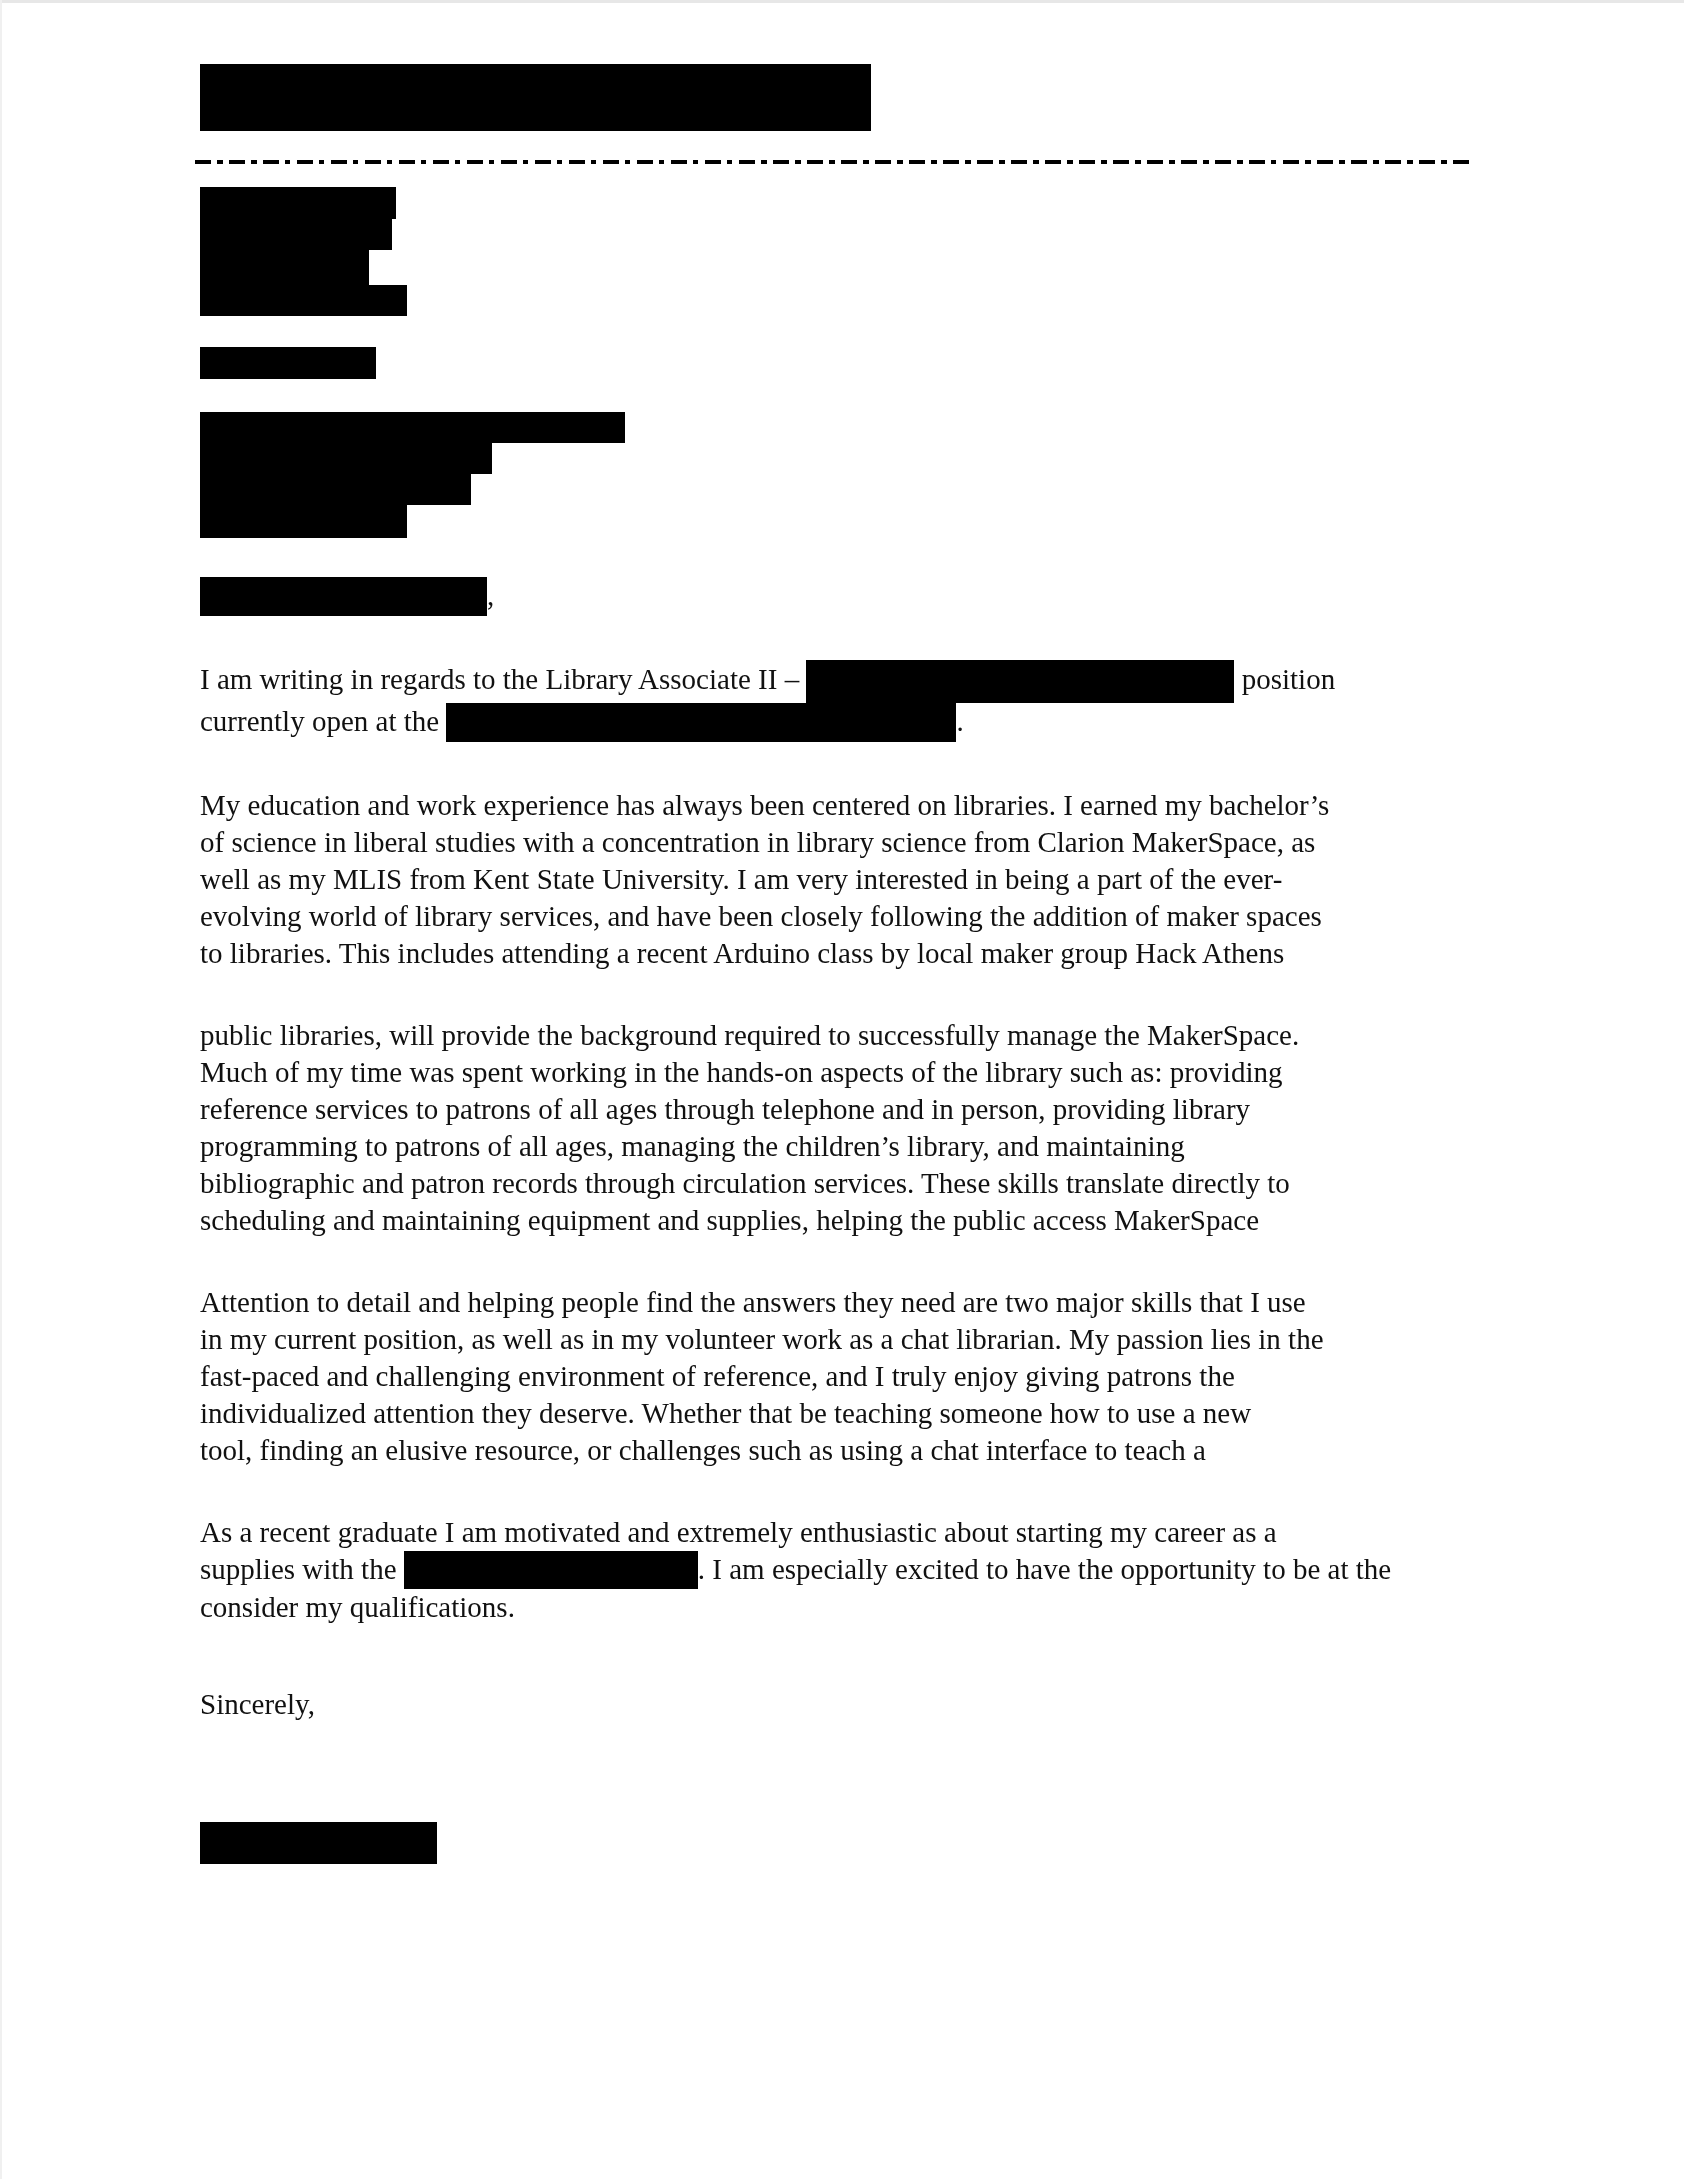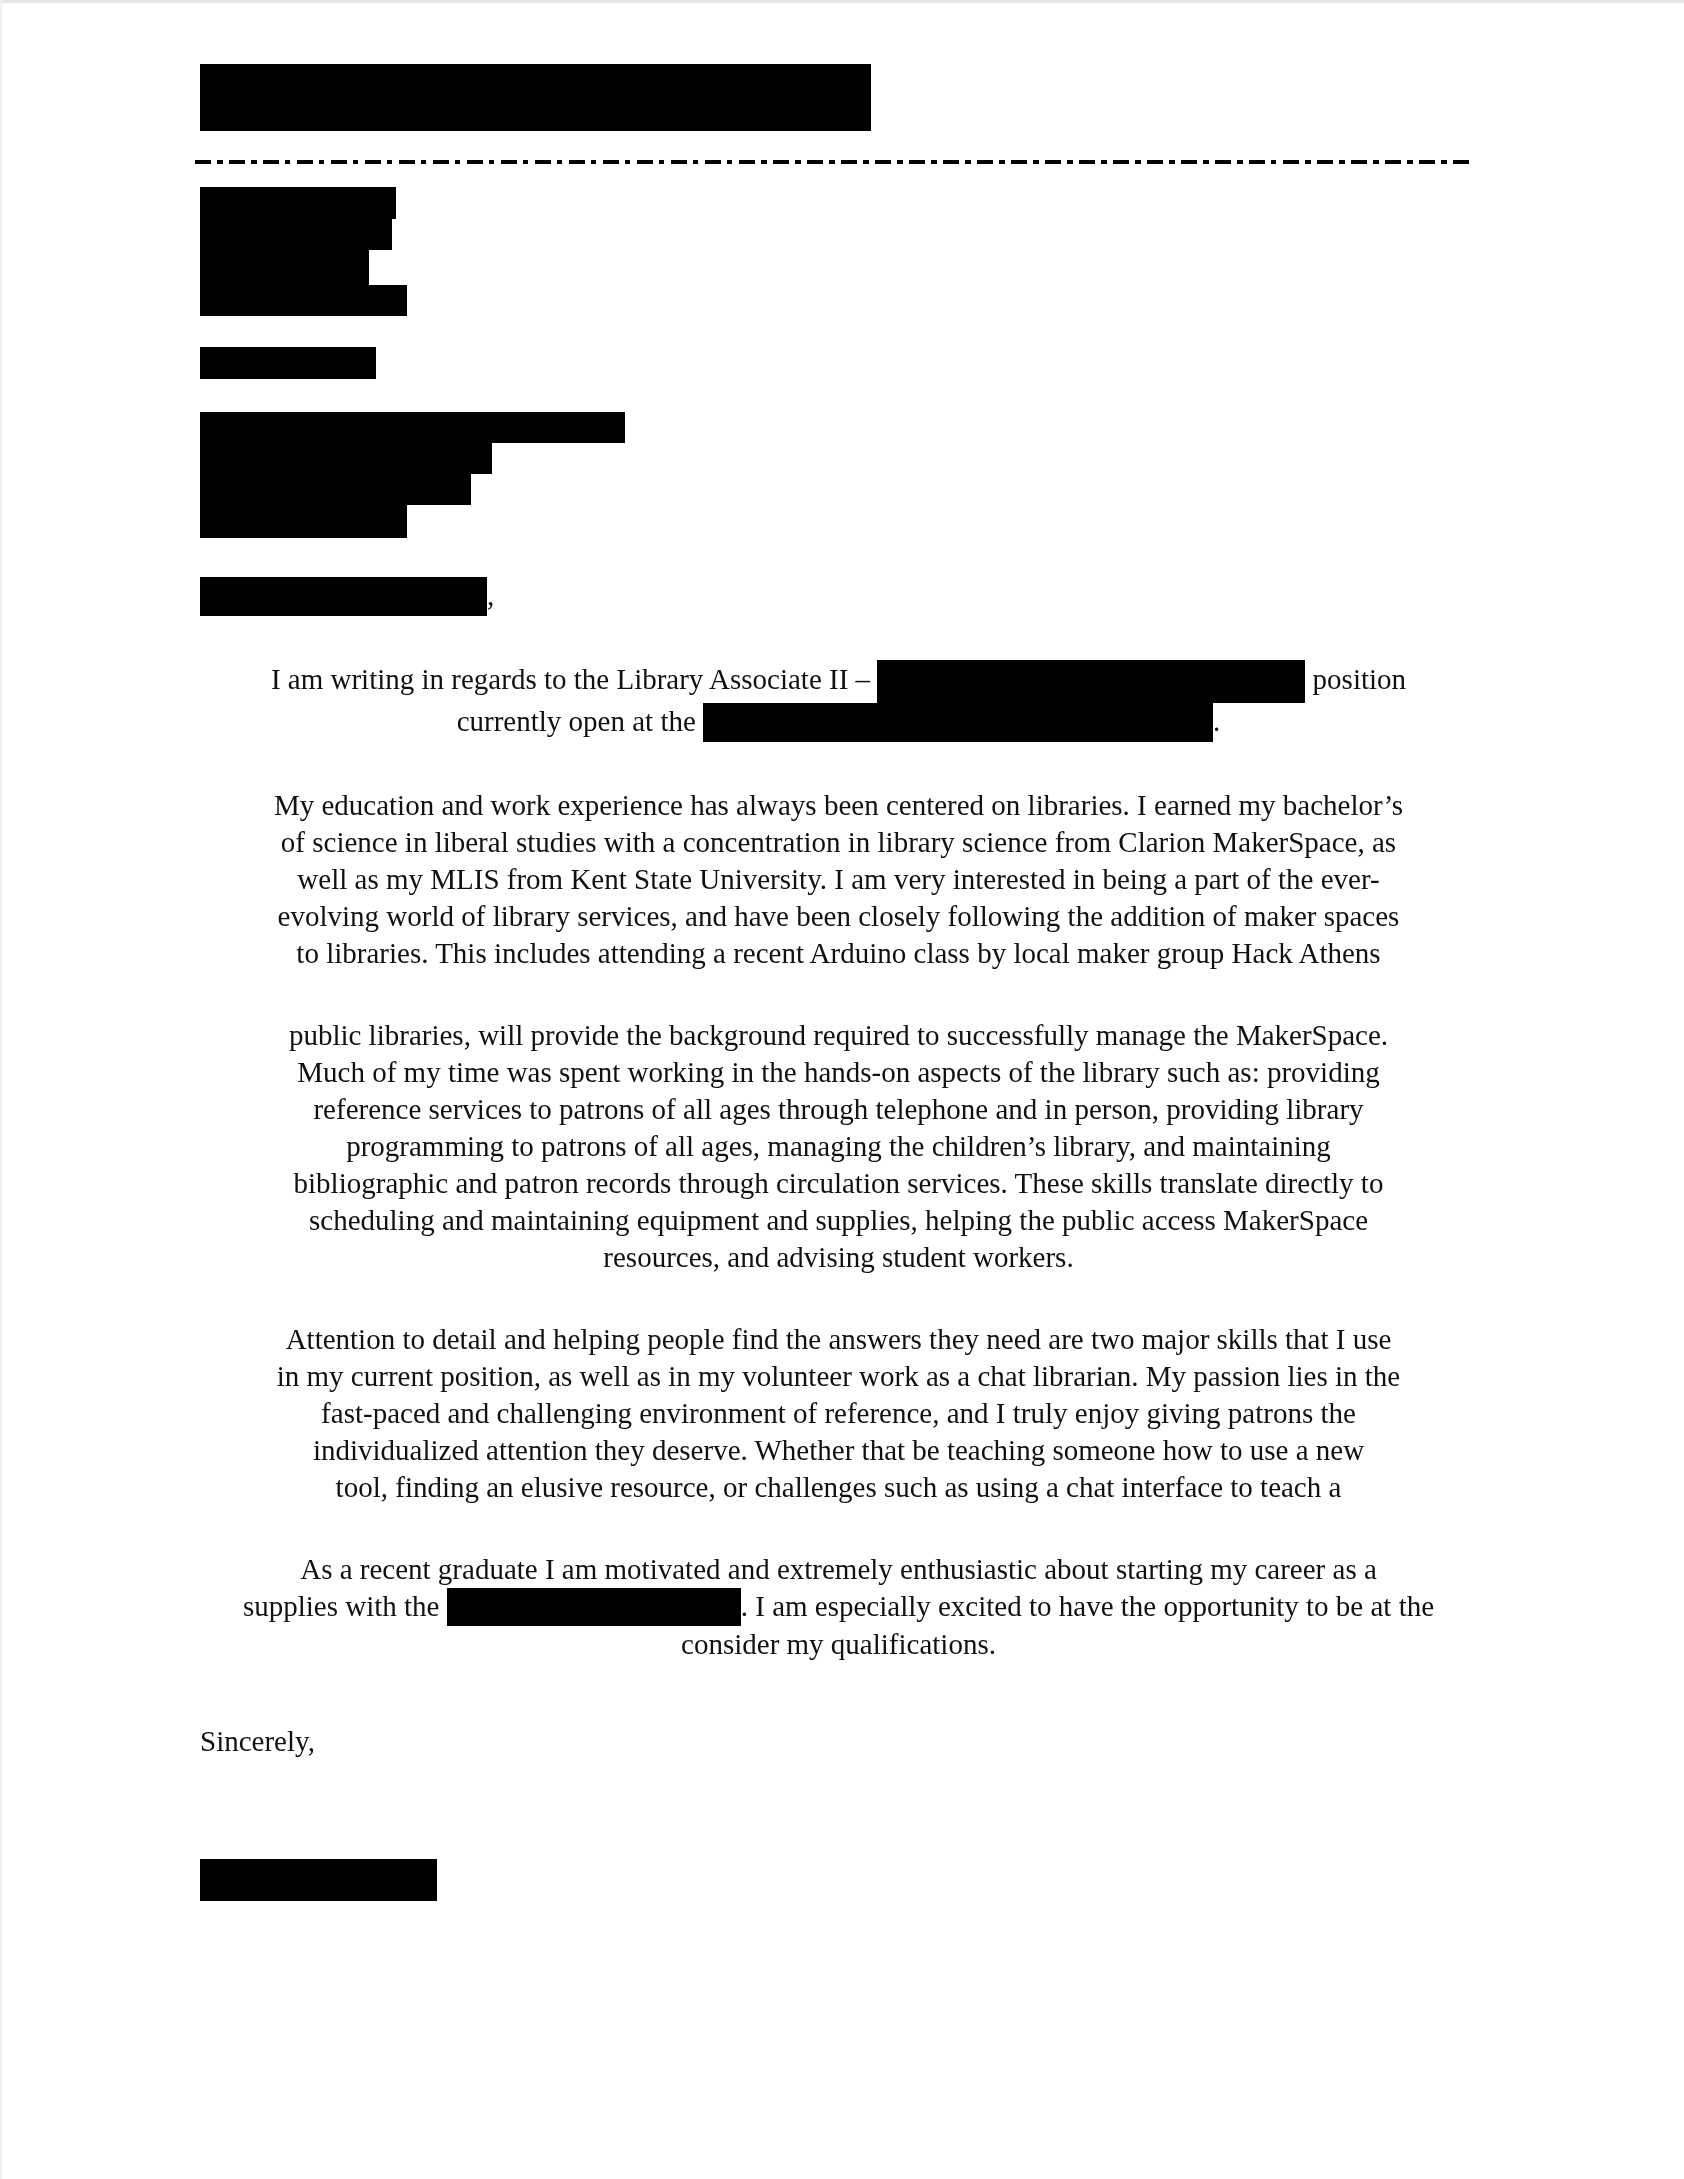--- a/index.html
+++ b/index.html
@@ -56,21 +56,21 @@
   }
   #sender-block { margin-top: 23px; }
   .date { margin-top: 31px; }
   #recipient-block { margin-top: 33px; }
   .salutation {
     margin-top: 38px;
     line-height: 39px;
     white-space: nowrap;
   }
   .paragraph { margin-top: 45px; }
-  .pline { white-space: nowrap; text-align: center; }
+  .pline { white-space: nowrap; }
   .closing { margin-top: 60px; }
   .signature { margin-top: 99px; }
 </style>
 </head>
 <body>
 
 <div class="page" style="--page-bg: #ffffff; --ink: #111111; --redaction: #000000;">
   <div class="scan-edge-top"></div>
   <div class="scan-edge-left"></div>
 
@@ -110,21 +110,20 @@
           <div class="pline"><span>evolving world of library services, and have been closely following the addition of maker spaces</span></div>
           <div class="pline"><span>to libraries. This includes attending a recent Arduino class by local maker group Hack Athens</span></div>
         </div>
         <div class="paragraph">
           <div class="pline"><span>public libraries, will provide the background required to successfully manage the MakerSpace.</span></div>
           <div class="pline"><span>Much of my time was spent working in the hands-on aspects of the library such as: providing</span></div>
           <div class="pline"><span>reference services to patrons of all ages through telephone and in person, providing library</span></div>
           <div class="pline"><span>programming to patrons of all ages, managing the children’s library, and maintaining</span></div>
           <div class="pline"><span>bibliographic and patron records through circulation services. These skills translate directly to</span></div>
           <div class="pline"><span>scheduling and maintaining equipment and supplies, helping the public access MakerSpace</span></div>
-          <div class="pline"><span>resources, and advising student workers.</span></div>
         </div>
         <div class="paragraph">
           <div class="pline"><span>Attention to detail and helping people find the answers they need are two major skills that I use</span></div>
           <div class="pline"><span>in my current position, as well as in my volunteer work as a chat librarian. My passion lies in the</span></div>
           <div class="pline"><span>fast-paced and challenging environment of reference, and I truly enjoy giving patrons the</span></div>
           <div class="pline"><span>individualized attention they deserve. Whether that be teaching someone how to use a new</span></div>
           <div class="pline"><span>tool, finding an elusive resource, or challenges such as using a chat interface to teach a</span></div>
         </div>
         <div class="paragraph">
           <div class="pline"><span>As a recent graduate I am motivated and extremely enthusiastic about starting my career as a</span></div>

